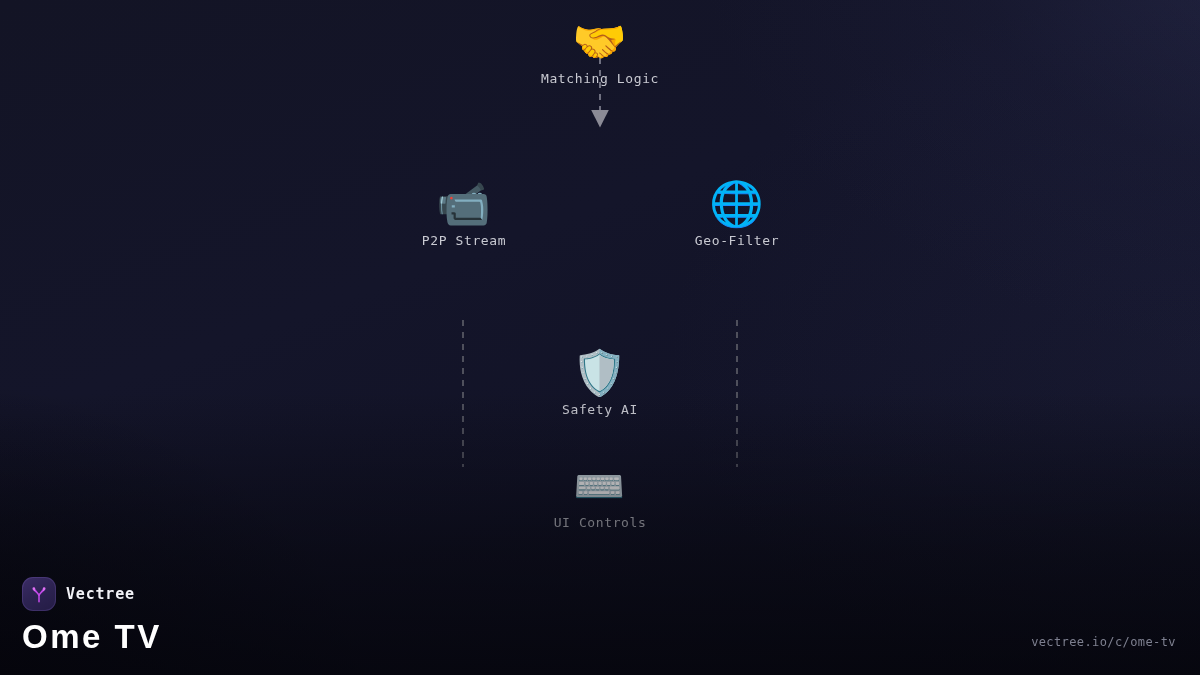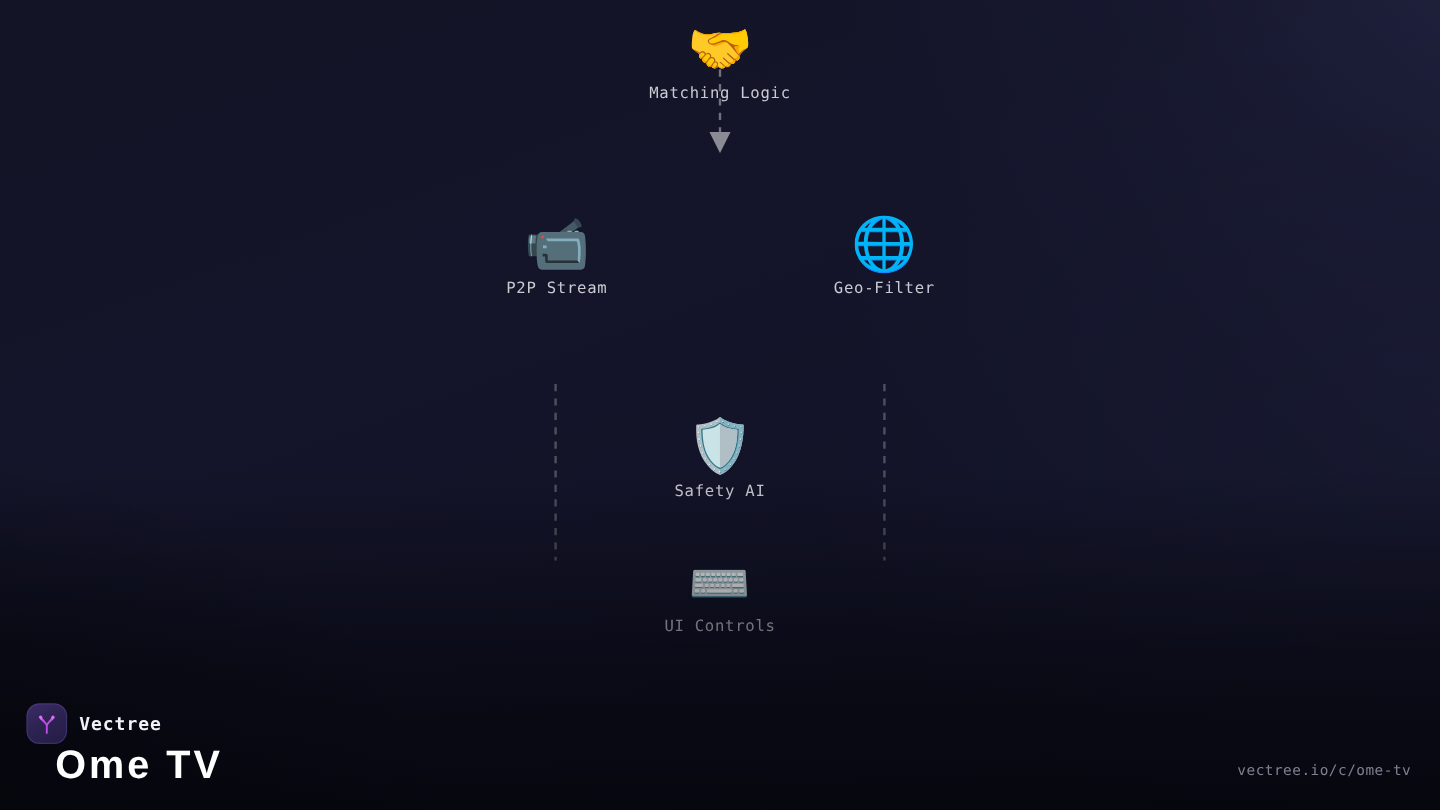--- a/index.html
+++ b/index.html
@@ -56,20 +56,21 @@
     font-size:13px;
     letter-spacing:.6px;
     color:#c9cad2;
   }
 
   
   #brand{
     position:absolute;
     left:22px; bottom:22px;
     display:flex; flex-direction:column;
+    gap:9px;
   }
   #brand-row{
     display:flex; align-items:center; gap:10px;
   }
   #logo-mark{
     width:34px; height:34px;
     border-radius:11px;
     background:linear-gradient(150deg,#3b2c66 0%,#2d2352 48%,#241c45 100%);
     box-shadow:0 0 0 1px rgba(140,110,210,.22) inset;
     display:flex; align-items:center; justify-content:center;
@@ -82,21 +83,20 @@
     letter-spacing:.8px;
     color:#f1f1f6;
   }
   #page-title{
     font-family:"Liberation Sans","DejaVu Sans",sans-serif;
     font-size:33px;
     font-weight:bold;
     letter-spacing:2.5px;
     color:#ffffff;
     line-height:1;
-    margin-left:24px;
   }
   #site-url{
     position:absolute;
     right:24px; bottom:26px;
     font-family:"DejaVu Sans Mono","Liberation Mono",monospace;
     font-size:12px;
     letter-spacing:.4px;
     color:#7e8090;
   }
 </style>

